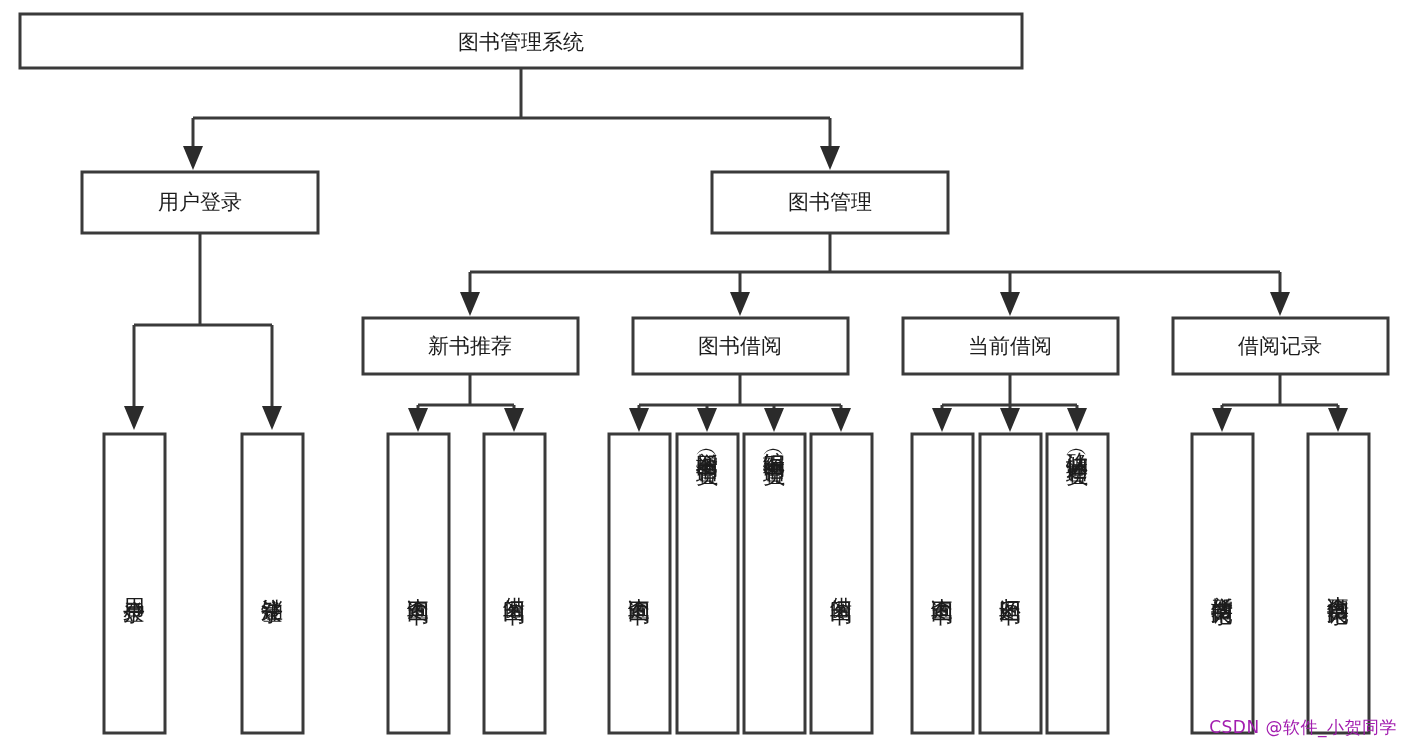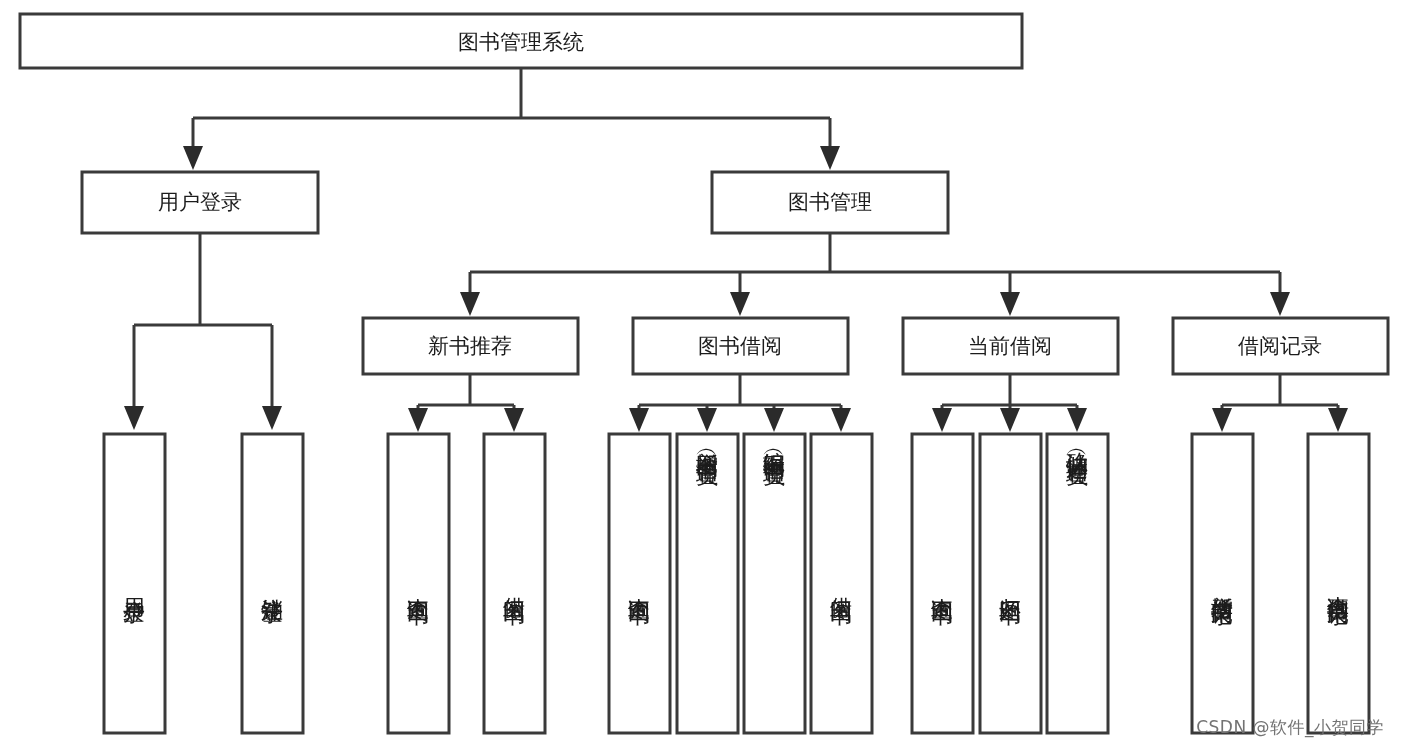--- a/index.html
+++ b/index.html
@@ -63,25 +63,25 @@
     font-family: "DejaVu Sans", "Liberation Sans", sans-serif;
     font-size: 22px;
     line-height: 1.05;
     color: #1c1c1c;
     letter-spacing: 2px;
     white-space: nowrap;
     text-align: center;
   }
   .watermark {
     position: absolute;
-    right: 21px;
+    right: 8px;
     bottom: 8px;
     font-family: "DejaVu Sans", "Liberation Sans", sans-serif;
     font-size: 17px;
-    color: #737373;
+    color: #a21caf;
     white-space: nowrap;
     letter-spacing: 0.5px;
   }
 </style>
 </head>
 <body>
 
 <div id="diagram-root">
 
   <svg id="tree-svg" viewBox="0 0 1405 747">

